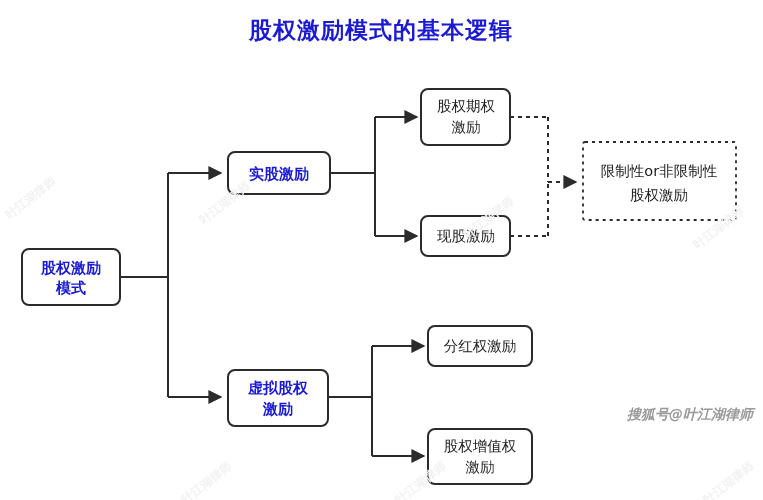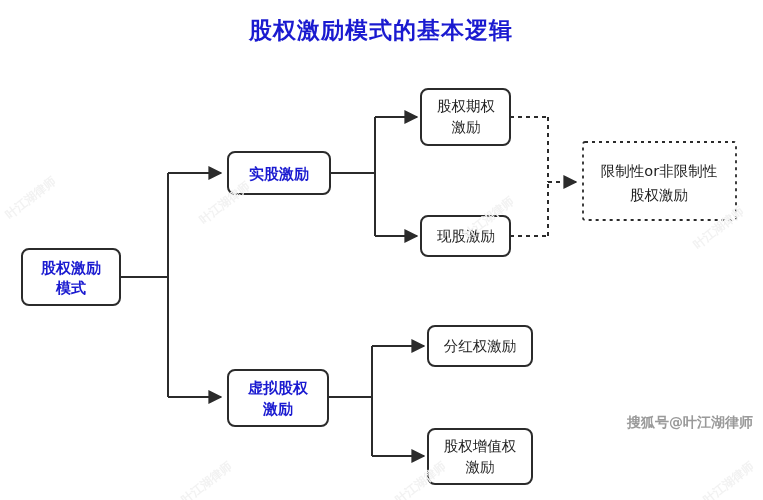--- a/index.html
+++ b/index.html
@@ -75,25 +75,26 @@
     font-weight: bold;
     transform: rotate(-38deg);
     transform-origin: left top;
     white-space: nowrap;
     user-select: none;
     pointer-events: none;
   }
   .wm-corner {
     position: absolute;
     right: 10px;
-    bottom: 4px;
+    bottom: 12px;
     color: #9a9a9a;
     font-size: 14px;
     font-weight: bold;
     white-space: nowrap;
+    font-style: italic;
   }
 </style>
 </head>
 <body>
 
 <div id="stage">
 
   <svg class="diagram-svg" viewBox="0 0 763 500" xmlns="http://www.w3.org/2000/svg">
 
     <defs>

